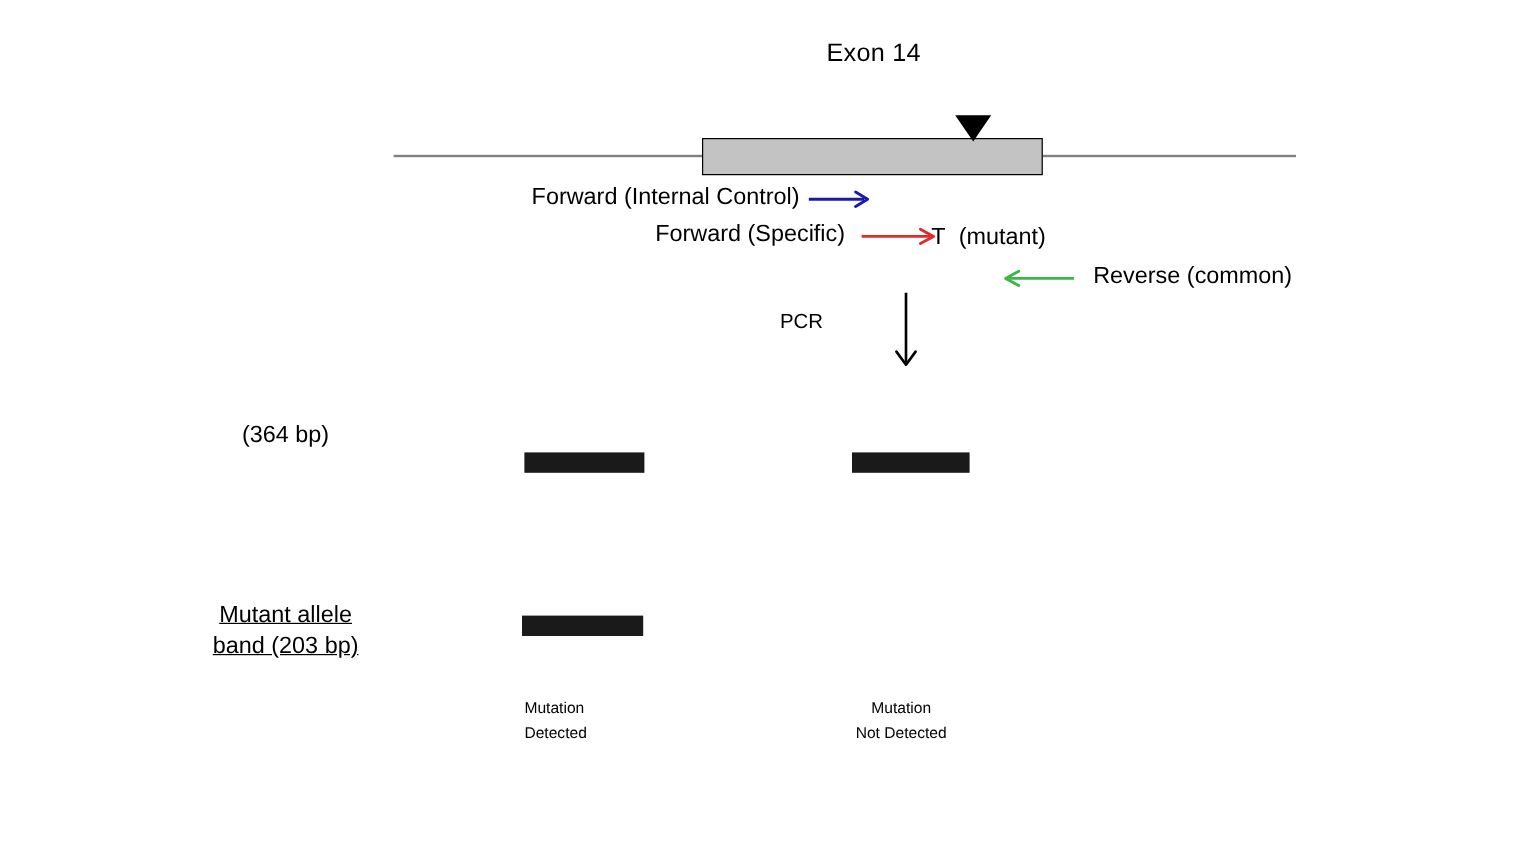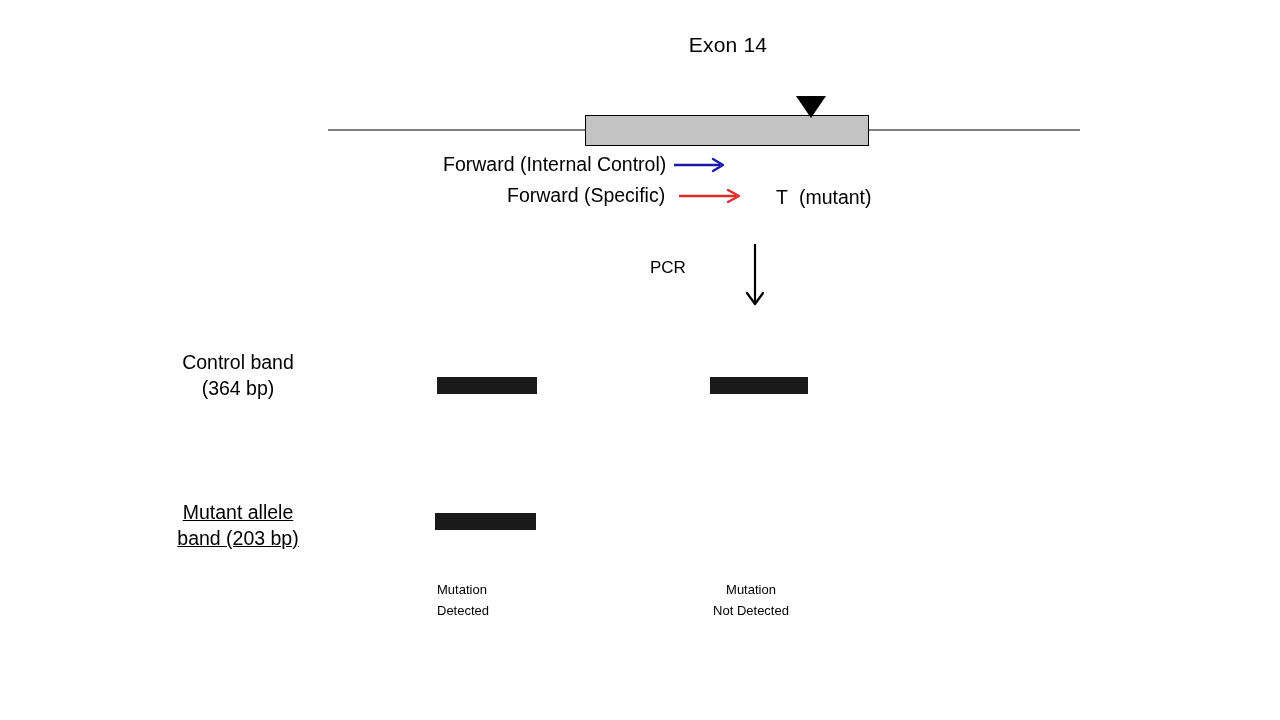--- a/index.html
+++ b/index.html
@@ -58,26 +58,26 @@
     width: 0;
     height: 0;
     border-left: 15px solid transparent;
     border-right: 15px solid transparent;
     border-top: 22px solid #000000;
   }
 
   
   .primer-row {
     display: flex;
-    align-items: center;
+    align-items: flex-end;
     font-size: 19.5px;
     white-space: nowrap;
   }
   #primer-fwd-control { left: 443px; top: 155px; }
-  #primer-fwd-specific { left: 507px; top: 186px; }
+  #primer-fwd-specific { left: 546px; top: 186px; }
   #primer-reverse { left: 833px; top: 221px; }
 
   .primer-label { line-height: 1; }
   .arrow-svg { display: block; }
 
   #mutant-base {
     left: 776px;
     top: 186px;
     font-size: 19.5px;
     white-space: nowrap;
@@ -157,29 +157,35 @@
     <svg class="arrow-svg" width="76" height="18" viewBox="0 0 76 18" style="margin-left:8px">
       <line x1="6" y1="9" x2="63" y2="9" stroke="#e02b2b" stroke-width="2.4"></line>
       <polyline points="55,3 66,9 55,15" fill="none" stroke="#e02b2b" stroke-width="2.4" stroke-linecap="round" stroke-linejoin="round"></polyline>
     </svg>
   </div>
 
   <div id="mutant-base" class="abs">
     <span class="base-letter">T</span><span>(mutant)</span>
   </div>
 
+  <div id="primer-reverse" class="abs primer-row">
+    <svg class="arrow-svg" width="68" height="18" viewBox="0 0 68 18">
+      <line x1="8" y1="9" x2="62" y2="9" stroke="#3cb54a" stroke-width="2.4"></line>
+      <polyline points="16,3 5,9 16,15" fill="none" stroke="#3cb54a" stroke-width="2.4" stroke-linecap="round" stroke-linejoin="round"></polyline>
+    </svg>
+    <span class="primer-label" style="margin-left:10px">Reverse (common)</span>
+  </div>
 
   <div id="pcr-label" class="abs">PCR</div>
   <svg id="pcr-arrow" class="abs" width="30" height="68" viewBox="0 0 30 68">
     <line x1="15" y1="2" x2="15" y2="60" stroke="#000000" stroke-width="2.2"></line>
     <polyline points="7,51 15,62 23,51" fill="none" stroke="#000000" stroke-width="2.2" stroke-linecap="round" stroke-linejoin="round"></polyline>
   </svg>
 
   <div id="control-band-label" class="abs gel-label">
-    <div>Control band</div>
     <div>(364 bp)</div>
   </div>
   <div id="mutant-band-label" class="abs gel-label">
     <div>Mutant allele</div>
     <div>band (203 bp)</div>
   </div>
 
   <div id="band-control-left" class="abs band"></div>
   <div id="band-control-right" class="abs band"></div>
   <div id="band-mutant-left" class="abs band"></div>

